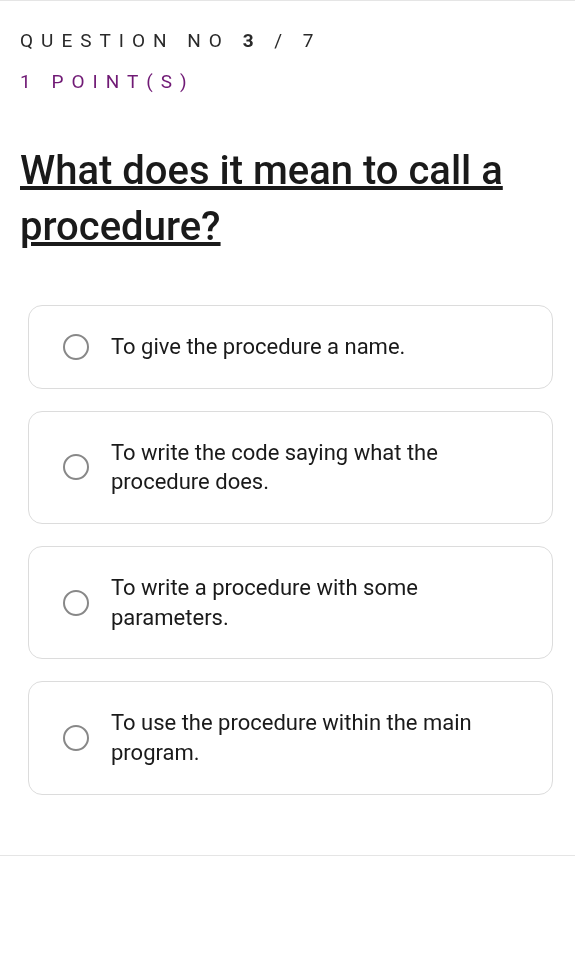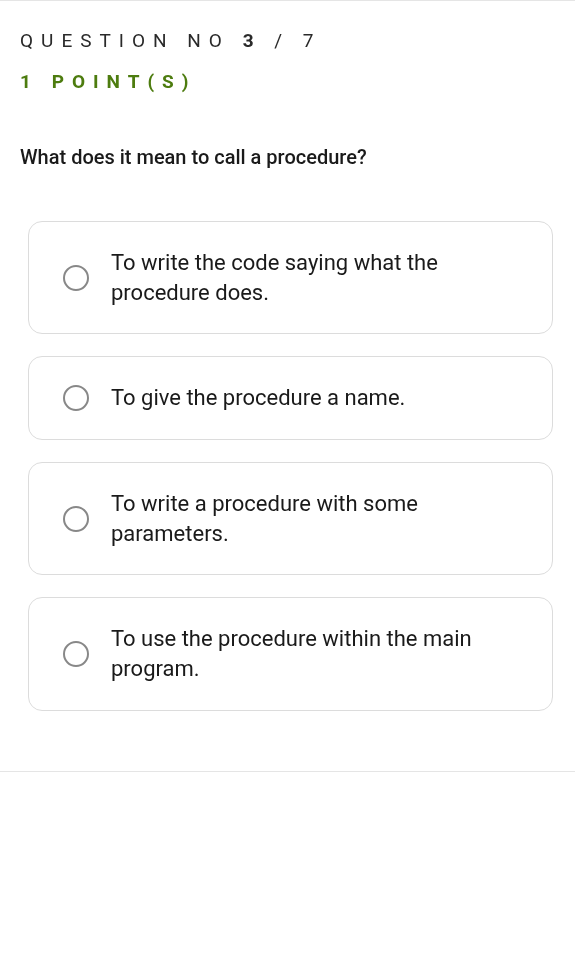--- a/index.html
+++ b/index.html
@@ -24,30 +24,31 @@
       color: #2a2a2a;
       font-weight: 400;
       margin-bottom: 18px;
     }
     .question-meta .bold-num {
       font-weight: 700;
     }
     .points {
       letter-spacing: 8px;
       font-size: 19px;
-      color: #4d7c0f;
-      font-weight: 700;
+      color: #701a75;
+      font-weight: 400;
       margin-bottom: 50px;
     }
     .question-text {
-      font-size: 20px;
+      font-size: 40px;
       font-weight: 500;
       color: #1a1a1a;
       line-height: 1.4;
       margin-bottom: 50px;
+      text-decoration: underline;
     }
     .options {
       display: flex;
       flex-direction: column;
       gap: 22px;
       padding-left: 8px;
       padding-right: 2px;
     }
     .option {
       display: flex;
@@ -94,26 +95,26 @@
     <span>1</span>
     <span>POINT(S)</span>
   </div>
 
   <div class="question-text">What does it mean to call a procedure?</div>
 
   <div class="options">
 
     <div class="option">
       <div class="radio-circle"></div>
-      <div class="option-text">To write the code saying what the procedure does.</div>
+      <div class="option-text">To give the procedure a name.</div>
     </div>
 
     <div class="option">
       <div class="radio-circle"></div>
-      <div class="option-text">To give the procedure a name.</div>
+      <div class="option-text">To write the code saying what the procedure does.</div>
     </div>
 
     <div class="option">
       <div class="radio-circle"></div>
       <div class="option-text">To write a procedure with some parameters.</div>
     </div>
 
     <div class="option">
       <div class="radio-circle"></div>
       <div class="option-text">To use the procedure within the main program.</div>

